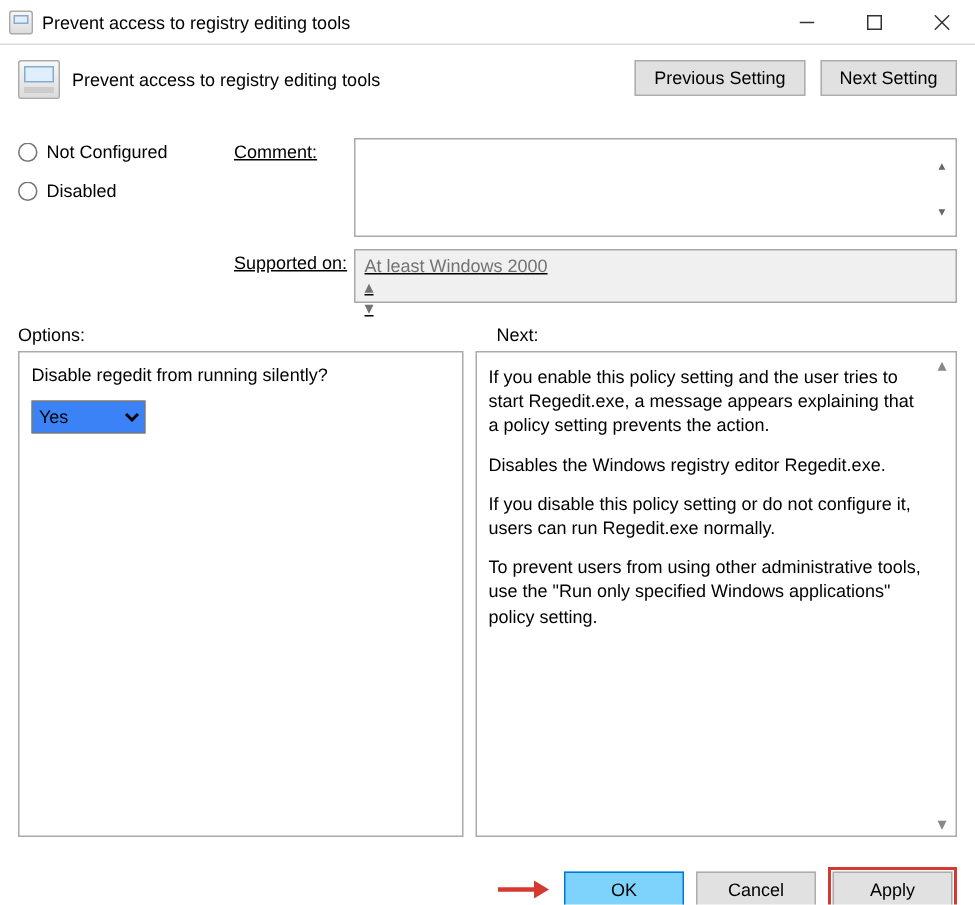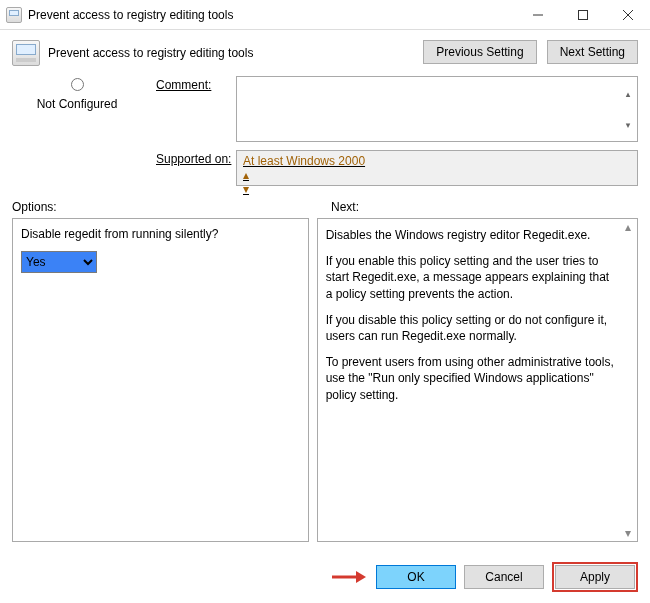--- a/index.html
+++ b/index.html
@@ -5,33 +5,33 @@
   * { box-sizing: border-box; font-family: "Segoe UI", Tahoma, sans-serif; font-size: 12px; }
   body { margin: 0; background: #fff; width: 650px; height: 603px; overflow: hidden; }
   .titlebar { height: 30px; background: #fff; border-bottom: 1px solid #ddd; display: flex; align-items: center; }
   .titlebar .icon { width: 16px; height: 16px; margin: 0 6px; }
   .titlebar .title { flex: 1; color: #000; }
   .winbtns { display: flex; height: 100%; }
   .winbtn { width: 45px; display: flex; align-items: center; justify-content: center; color: #333; }
   .content { padding: 10px 12px; }
   .heading { display: flex; align-items: center; gap: 8px; margin-bottom: 8px; }
   .heading .txt { font-size: 12px; }
-  .navrow { display: flex; gap: 10px; justify-content: flex-end; margin-bottom: 12px; }
+  .navrow { display: flex; gap: 10px; justify-content: flex-end; margin-bottom: 28px; }
   .btn { border: 1px solid #adadad; background: #e1e1e1; padding: 4px 12px; min-width: 90px; text-align: center; cursor: default; }
   .upper { display: flex; gap: 14px; }
   .radios { display: flex; flex-direction: column; gap: 12px; min-width: 130px; padding-top: 2px;}
-  .radio { display: flex; align-items: center; gap: 6px; white-space: nowrap; flex-direction: column;}
+  .radio { display: flex; align-items: center; gap: 6px; white-space: nowrap;}
   .radio input { margin: 0; }
   .enabled-hl { border: 2px solid #d43a2f; padding: 1px 6px 1px 1px; margin-left:-3px; }
   .fields { flex: 1; display: grid; grid-template-columns: 80px 1fr; row-gap: 8px; align-items: start; text-decoration: underline; }
   .fields label { padding-top: 2px; }
   .ta { position: relative; border: 1px solid #a9a9a9; height: 66px; background: #fff; padding: 4px; overflow: hidden; }
   .ta .spin { position: absolute; right: 1px; top: 1px; bottom: 1px; width: 16px; display: flex; flex-direction: column; }
   .ta .spin div { flex: 1; display: flex; align-items: center; justify-content: center; color: #666; font-size: 9px; }
-  .supported { position: relative; border: 1px solid #a9a9a9; height: 36px; background: #f0f0f0; color: #a16207; padding: 3px 18px 3px 6px; }
+  .supported { position: relative; border: 1px solid #a9a9a9; height: 36px; background: #f0f0f0; color: #737373; padding: 3px 18px 3px 6px; }
   .middle { display: flex; gap: 12px; margin-top: 14px; margin-bottom: 4px; }
   .middle .col { flex: 1; }
   .panes { display: flex; gap: 8px; }
   .pane { border: 1px solid #a9a9a9; height: 324px; padding: 8px; overflow: hidden; position: relative; }
   .pane.left { width: 48%; }
   .pane.right { width: 52%; }
   select { border: 1px solid #7a7a7a; background: #3b82f6; height: 22px; width: 76px; }
   .help-text { line-height: 1.35; padding-right: 14px;}
   .help-text p { margin: 0 0 10px 0; }
   .scrollhint { position: absolute; right: 1px; top: 1px; bottom: 1px; width: 16px; display: flex; flex-direction: column; justify-content: space-between; color: #888; font-size: 9px; align-items: center;}
@@ -85,20 +85,24 @@
       <div class="btn">Next Setting</div>
     </div>
   </div>
 
   <div class="upper">
     <div class="radios">
       <label class="radio">
         <input type="radio" name="st" style="">
         <span>Not Configured</span>
       </label>
+      <label class="radio">
+        <input type="radio" name="st" style="">
+        <span>Disabled</span>
+      </label>
     </div>
     <div class="fields">
       <label>Comment:</label>
       <div class="ta">
         <span></span>
         <div class="spin">
             <div>▴</div>
             <div>▾</div>
           </div>
       </div>
@@ -124,22 +128,22 @@
       <select>
         <option>Yes</option>
       </select>
     </div>
     <div class="pane right">
       <div class="scrollhint">
           <span>▴</span>
           <span>▾</span>
         </div>
       <div class="help-text">
+        <p>If you enable this policy setting and the user tries to start Regedit.exe, a message appears explaining that a policy setting prevents the action.</p>
         <p>Disables the Windows registry editor Regedit.exe.</p>
-        <p>If you enable this policy setting and the user tries to start Regedit.exe, a message appears explaining that a policy setting prevents the action.</p>
         <p>If you disable this policy setting or do not configure it, users can run Regedit.exe normally.</p>
         <p>To prevent users from using other administrative tools, use the "Run only specified Windows applications" policy setting.</p>
       </div>
     </div>
   </div>
 </div>
 
 <div class="footer">
   <svg class="arrow" viewBox="0 0 36 14">
     <line x1="2" y1="7" x2="28" y2="7" stroke="#d43a2f" stroke-width="3"></line>

